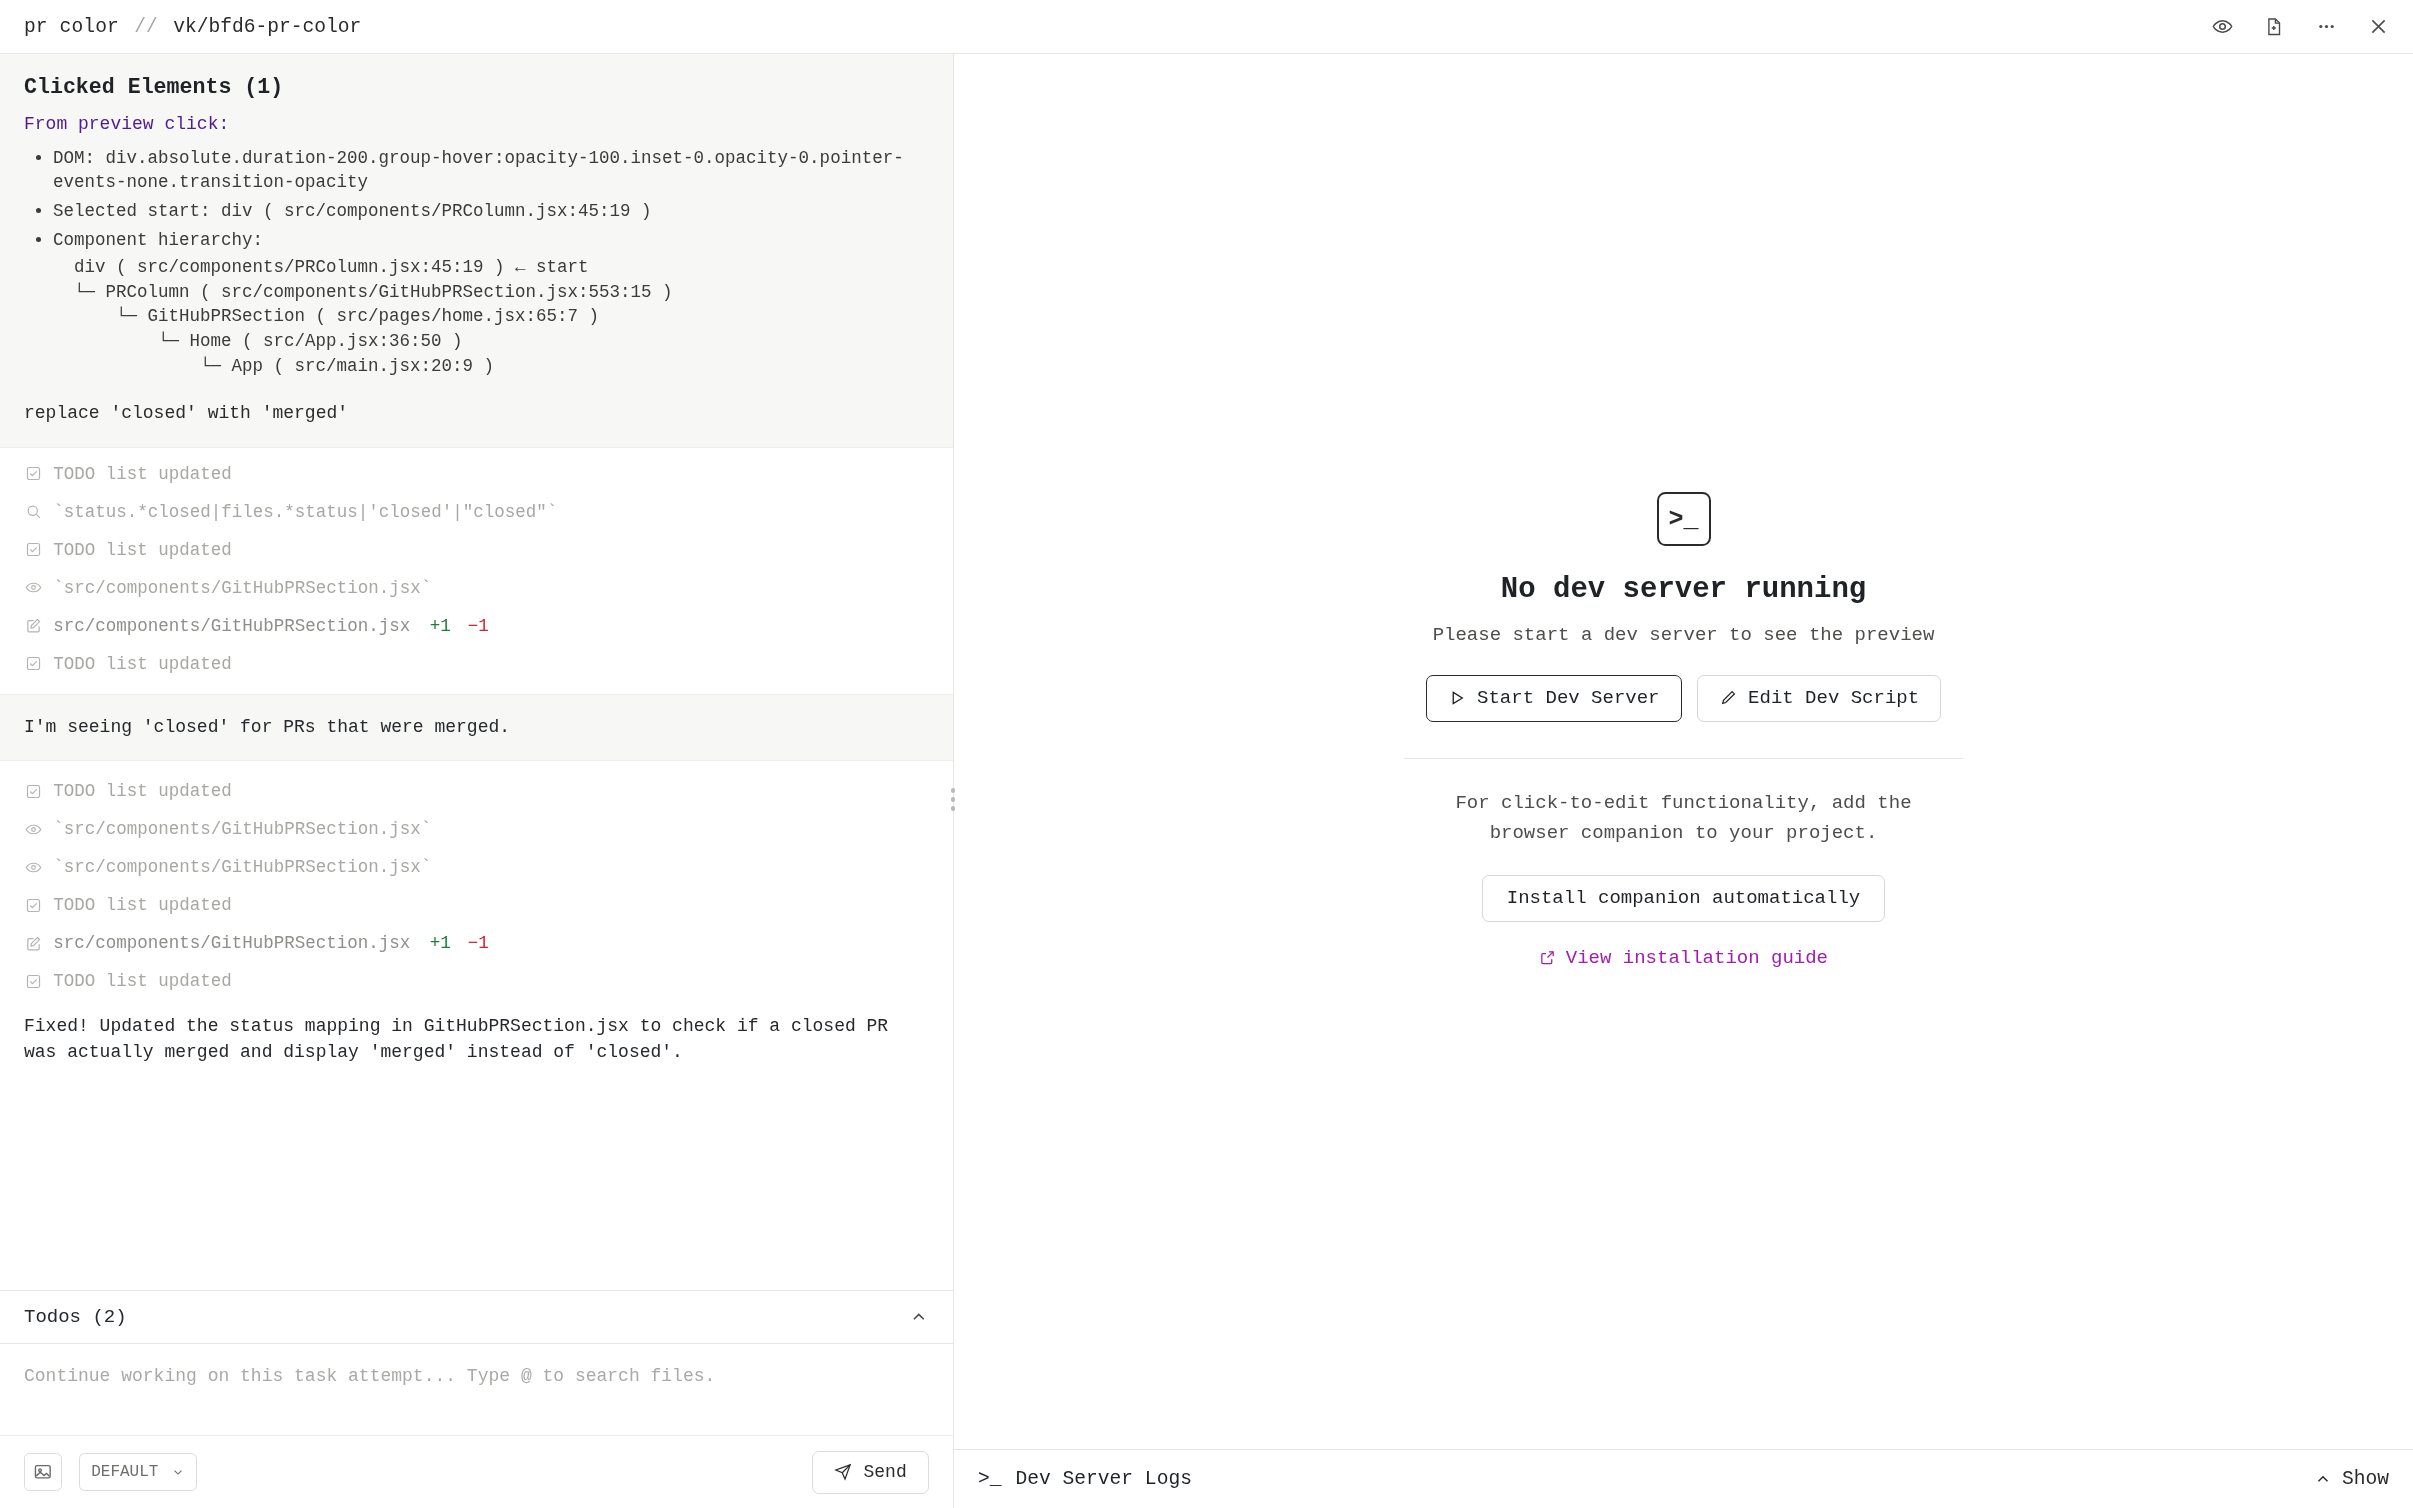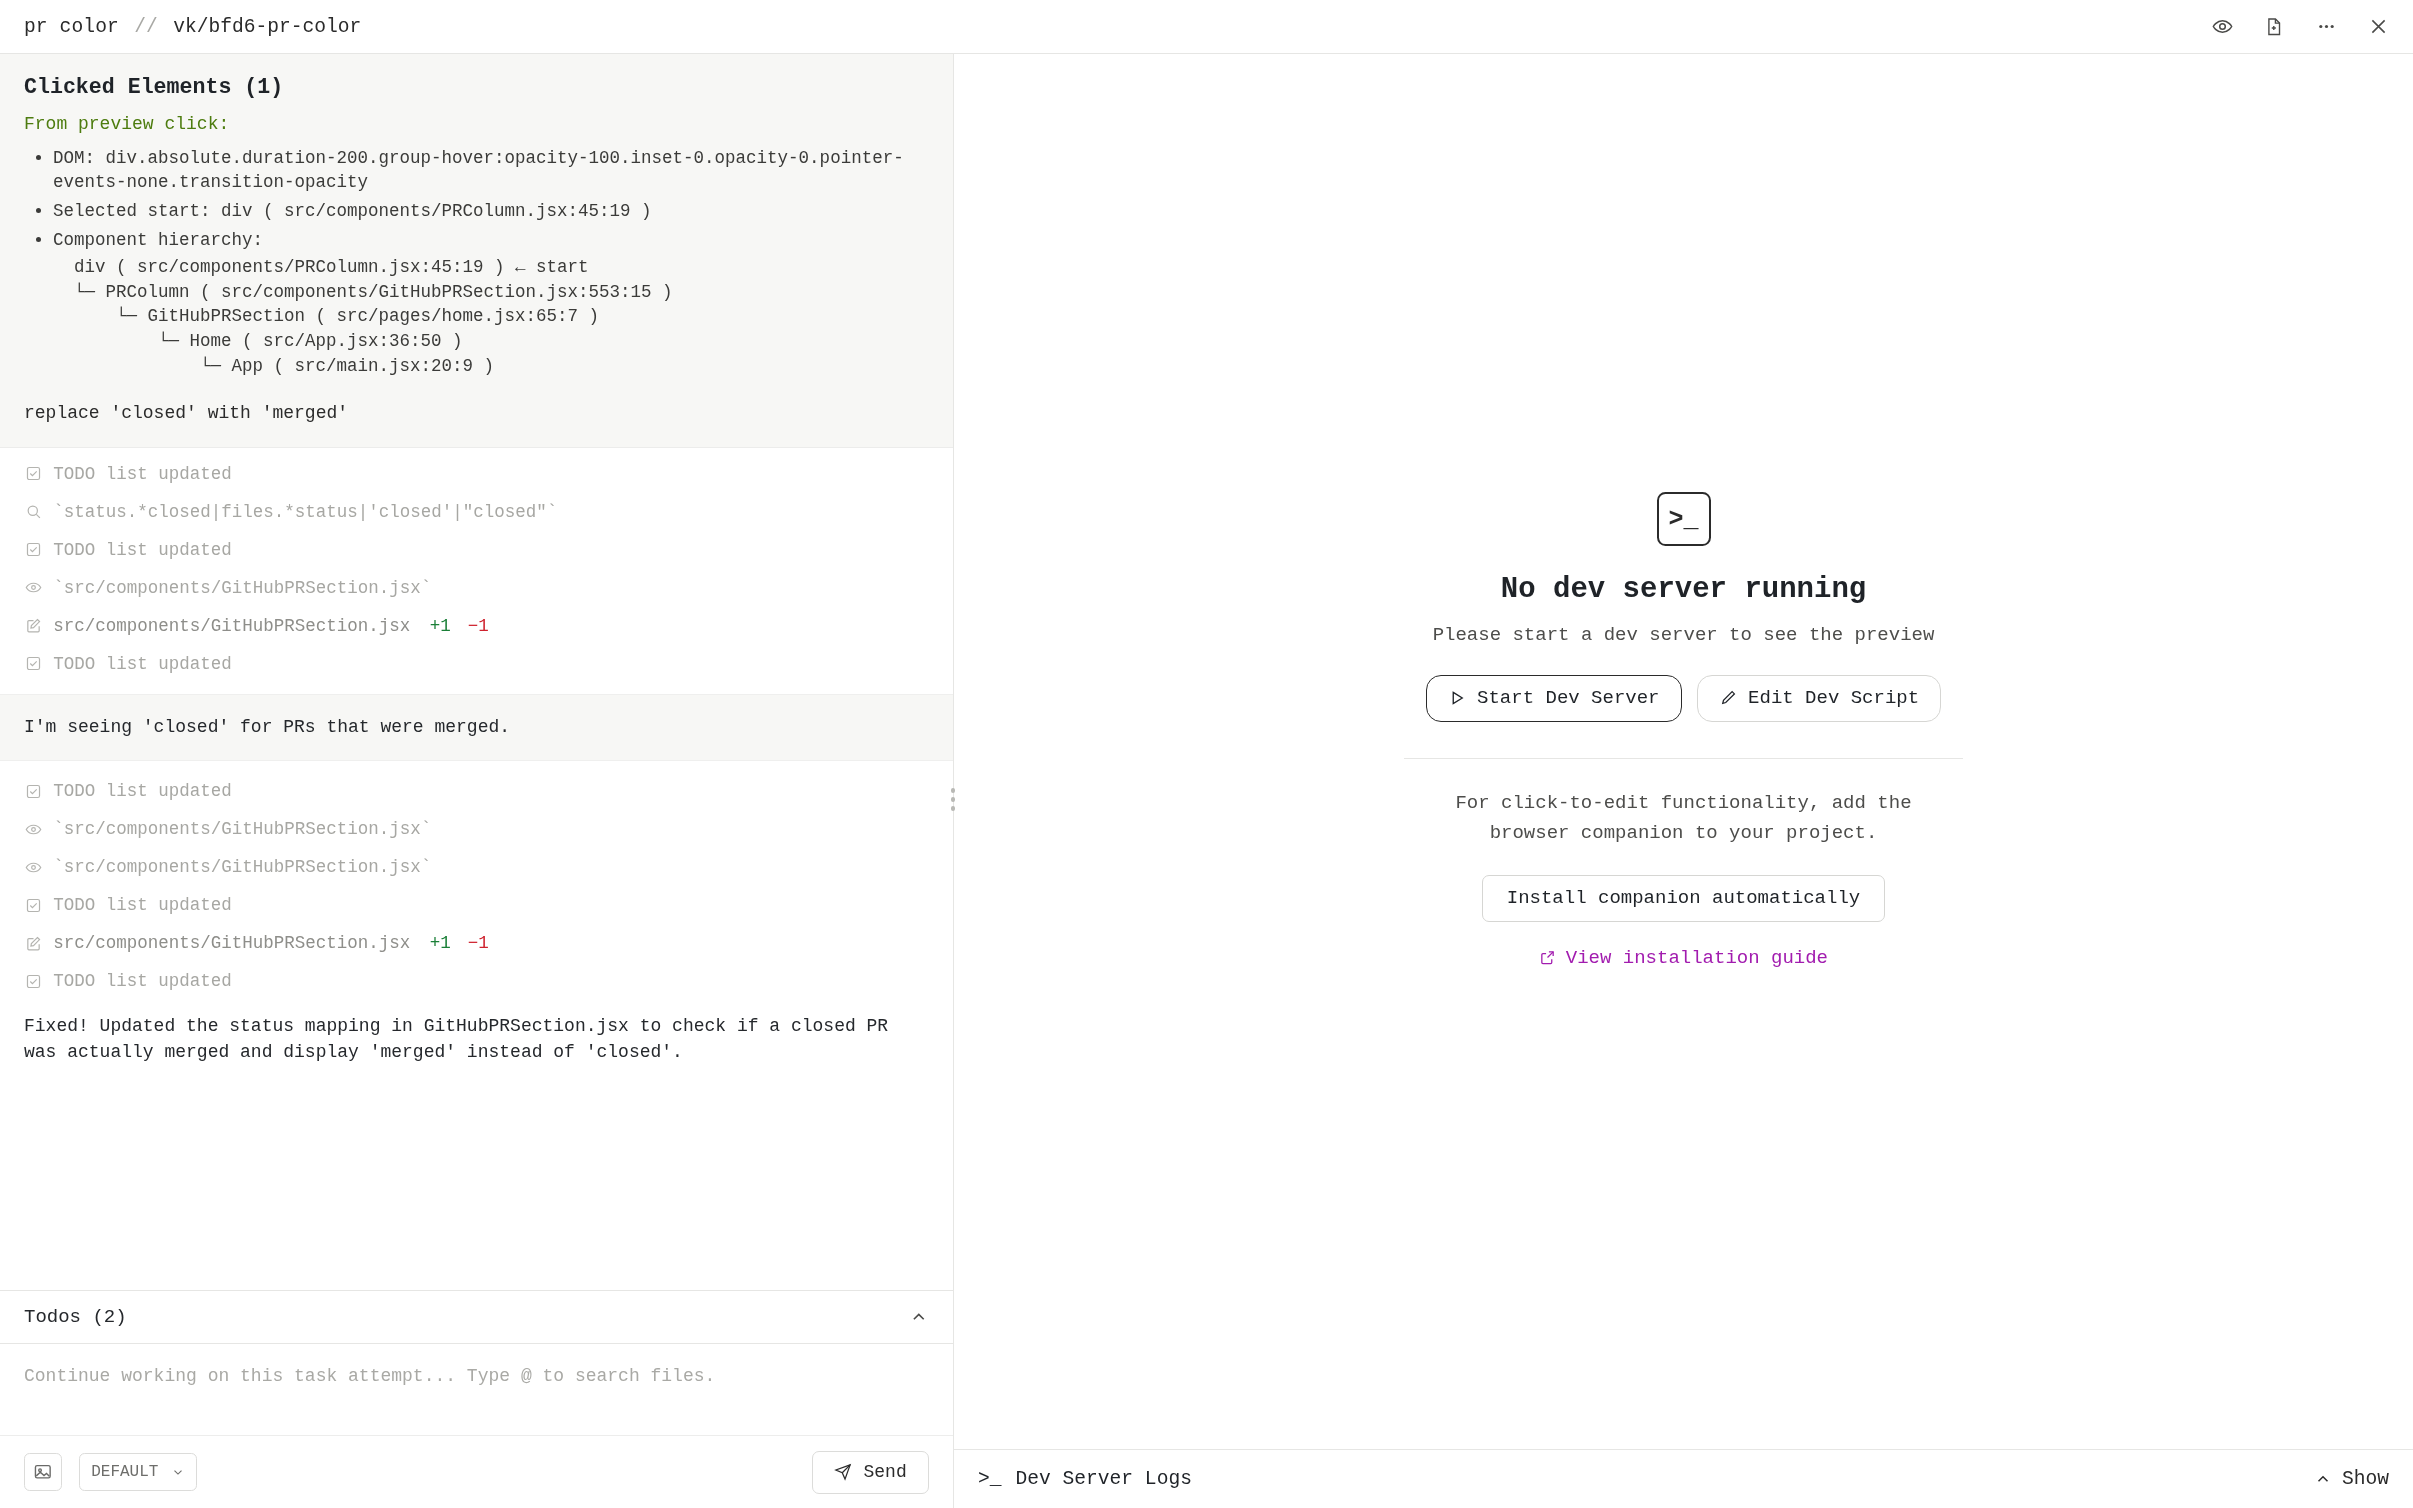--- a/index.html
+++ b/index.html
@@ -84,21 +84,21 @@
   .clicked-title {
     font-family: "Liberation Mono", monospace;
     font-size: 21.6px;
     font-weight: bold;
     color: #1f2328;
     margin-bottom: 15.4px;
   }
   .clicked-sub {
     font-family: "Liberation Mono", monospace;
     font-size: 18px;
-    color: #4d7c0f;
+    color: #4c1d95;
     margin-bottom: 11.2px;
   }
   ul.clicked-list {
     margin: 0;
     padding-left: 29px;
     list-style: disc;
   }
   ul.clicked-list li {
     font-family: "Liberation Mono", monospace;
     font-size: 17.5px;
@@ -298,21 +298,21 @@
   .no-server-sub {
     font-family: "Liberation Mono", monospace;
     font-size: 19px;
     color: #4d4d4b;
     margin-bottom: 29px;
   }
   .btn-row { display: flex; gap: 15.4px; margin-bottom: 36px; }
   .btn {
     height: 47px;
     border: 0.7px solid #d6d6d3;
-    border-radius: 15px;
+    border-radius: 7px;
     background: #fff;
     display: flex;
     align-items: center;
     justify-content: center;
     gap: 11.2px;
     padding: 0 21px;
     font-family: "Liberation Mono", monospace;
     font-size: 19px;
     color: #1f2328;
     cursor: pointer;

